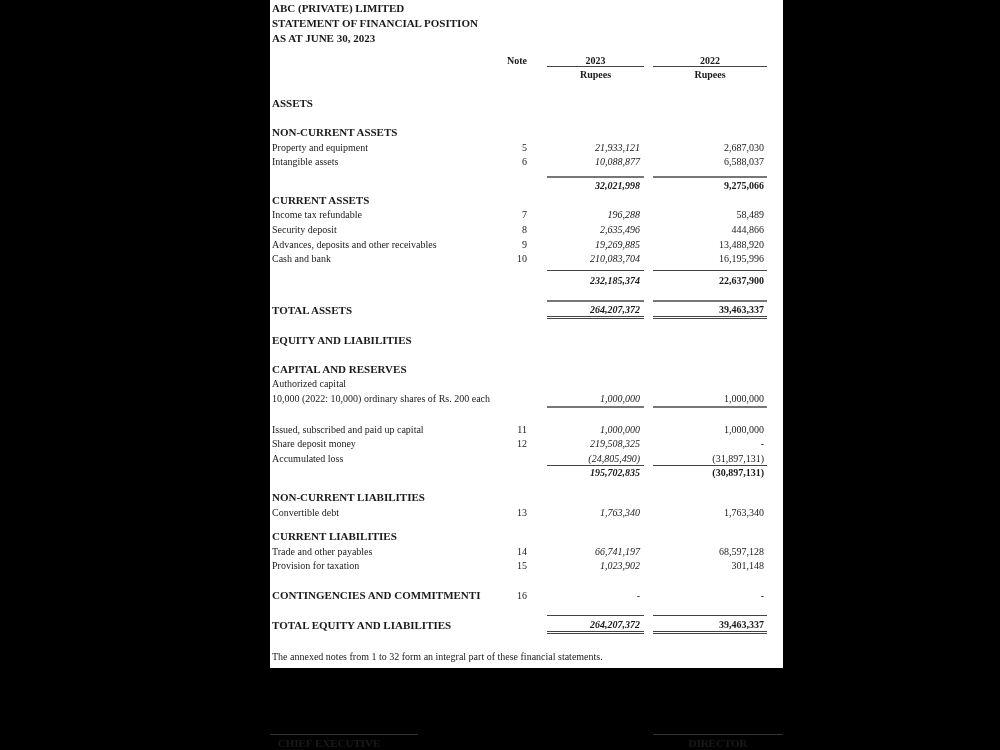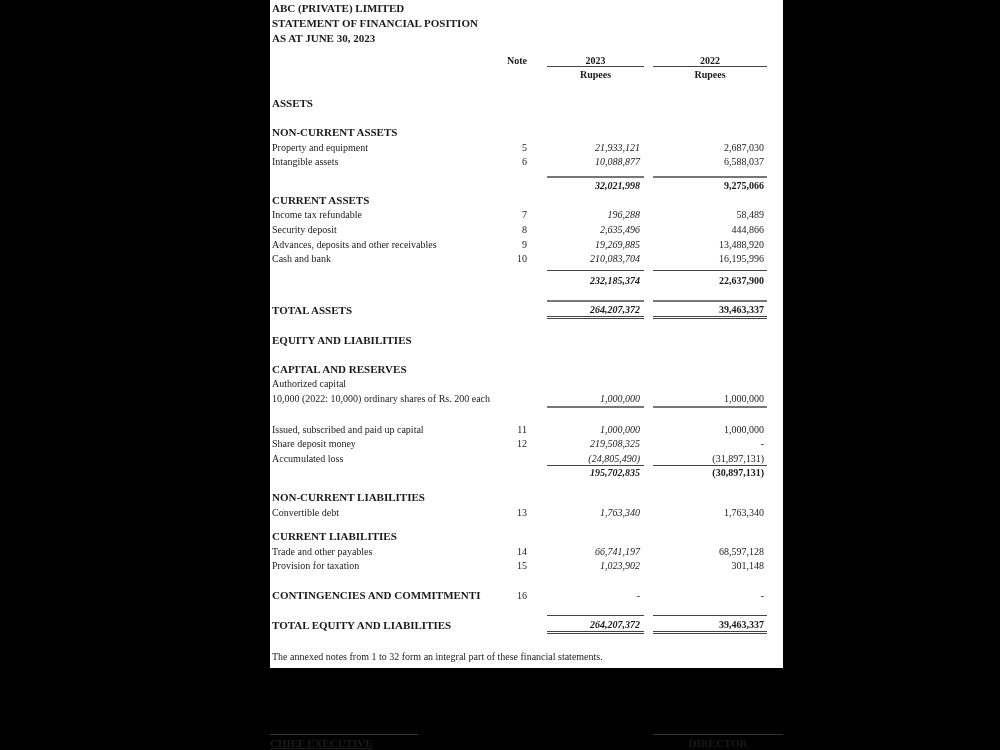--- a/index.html
+++ b/index.html
@@ -164,16 +164,16 @@
   <div class="ln ln22" style="top:615px"></div>
   <div class="abs sec" style="top:619px">TOTAL EQUITY AND LIABILITIES</div>
   <div class="abs c23 b" style="top:619px">264,207,372</div>
   <div class="abs c22 b" style="top:619px">39,463,337</div>
   <div class="ln ln23" style="top:631px;border-top:3px double #444;"></div>
   <div class="ln ln22" style="top:631px;border-top:3px double #444;"></div>
 
   <div class="abs lbl" style="top:651px">The annexed notes from 1 to 32 form an integral part of these financial statements.</div>
 
   <div class="ln" style="top:734px;left:0;width:148px;border-top:1px solid #333;"></div>
-  <div class="abs sig" style="top:737px;left:0;width:118px;text-decoration:underline;">CHIEF EXECUTIVE</div>
+  <div class="abs sig" style="top:737px;left:0;width:118px;text-align:center;">CHIEF EXECUTIVE</div>
   <div class="ln" style="top:734px;left:383px;width:130px;border-top:1px solid #333;"></div>
   <div class="abs sig" style="top:737px;left:383px;width:130px;text-align:center;">DIRECTOR</div>
 </div>
 
 </body></html>

